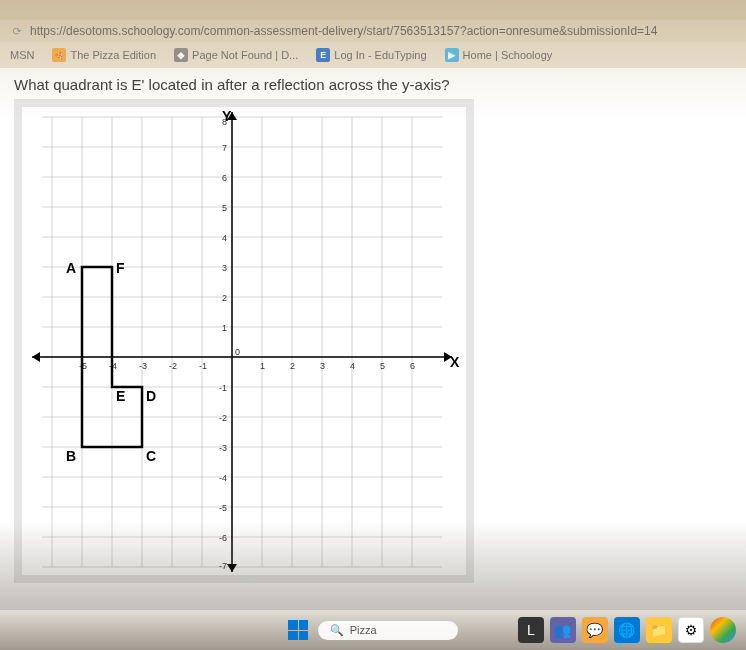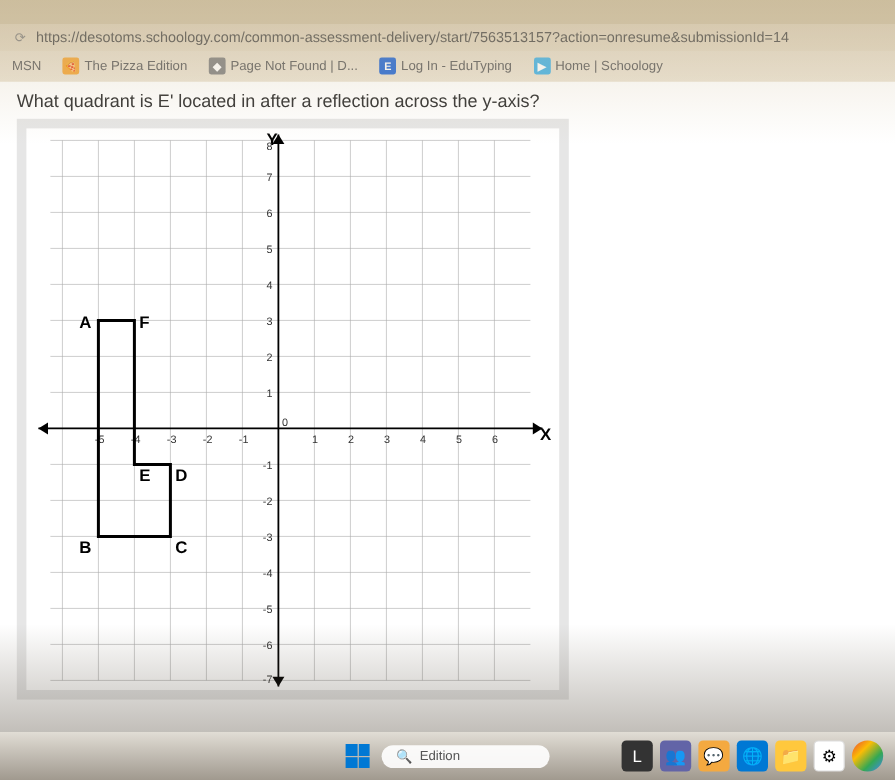--- a/index.html
+++ b/index.html
@@ -295,21 +295,21 @@
 <div class="taskbar">
   <div class="taskbar-center">
     <div class="win-icon">
       <span></span>
         <span></span>
         <span></span>
         <span></span>
     </div>
     <div class="search-box">
       <span>🔍</span>
-      <span>Edition</span>
+      <span>Pizza</span>
     </div>
   </div>
   <div class="taskbar-right">
     <div class="tb-app" style="background:#333;color:#fff">L</div>
     <div class="tb-app" style="background:#6264a7;color:#fff">👥</div>
     <div class="tb-app" style="background:#f4a940">💬</div>
     <div class="tb-app" style="background:#0078d4">🌐</div>
     <div class="tb-app" style="background:#ffc83d">📁</div>
     <div class="tb-app" style="background:#fff;border:1px solid #ddd">⚙</div>
     <div class="tb-app" style="background:linear-gradient(135deg,#ea4335,#fbbc05,#34a853,#4285f4);border-radius:50%"></div>

